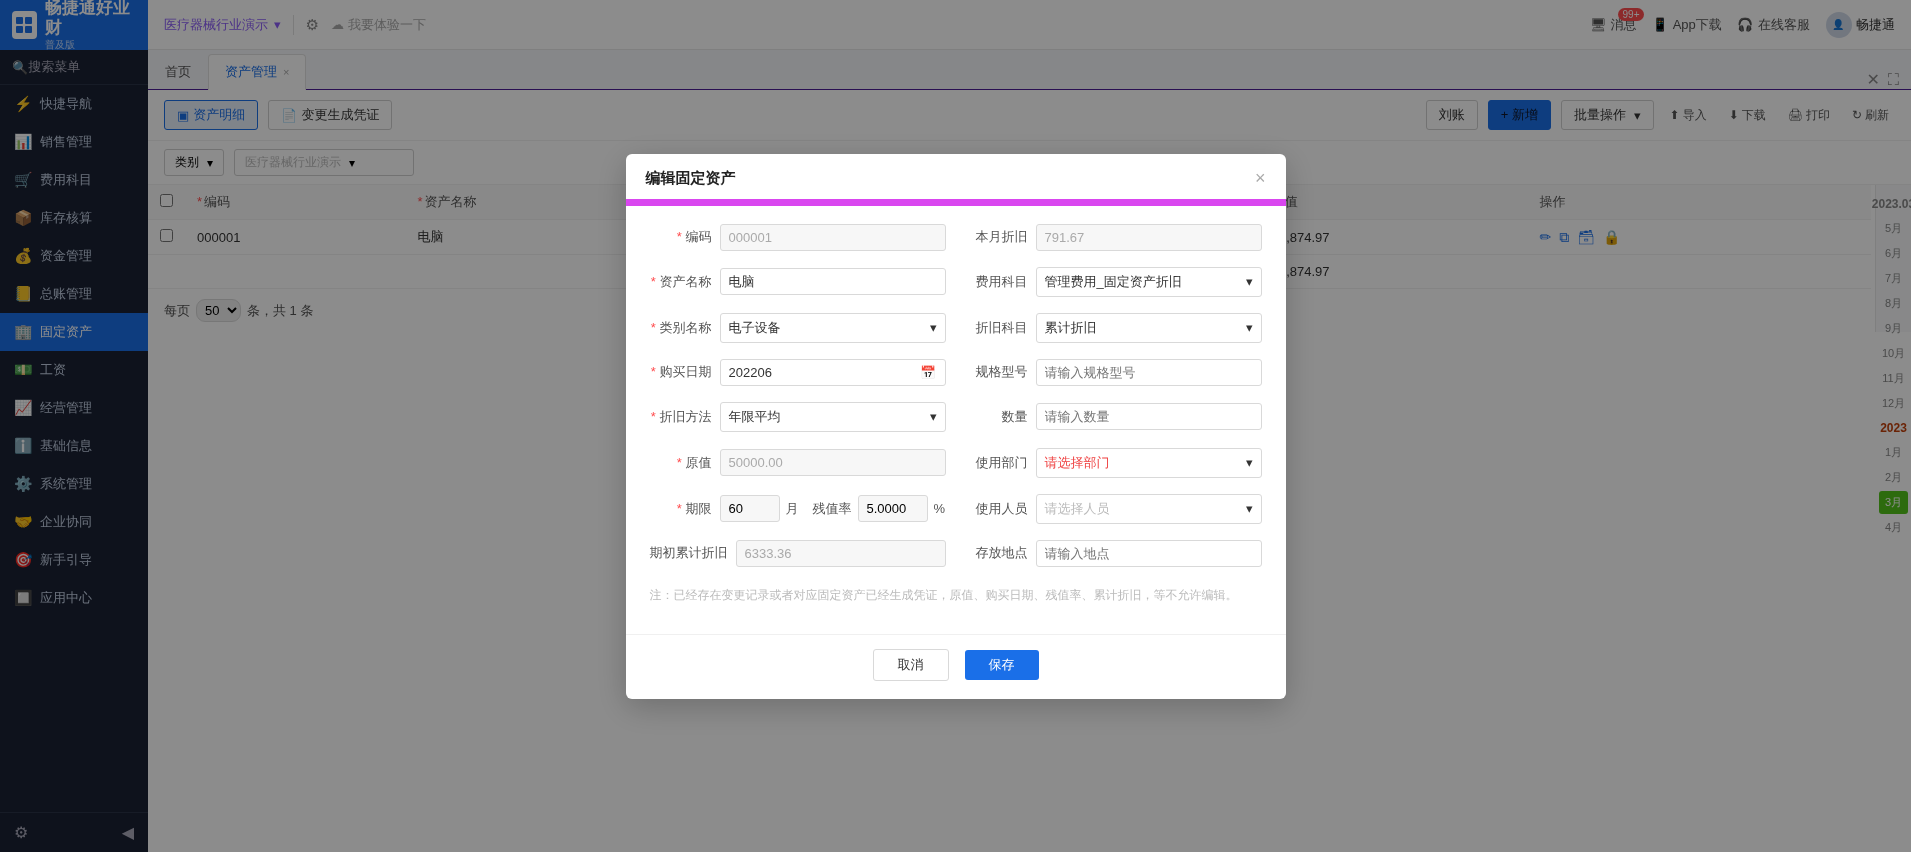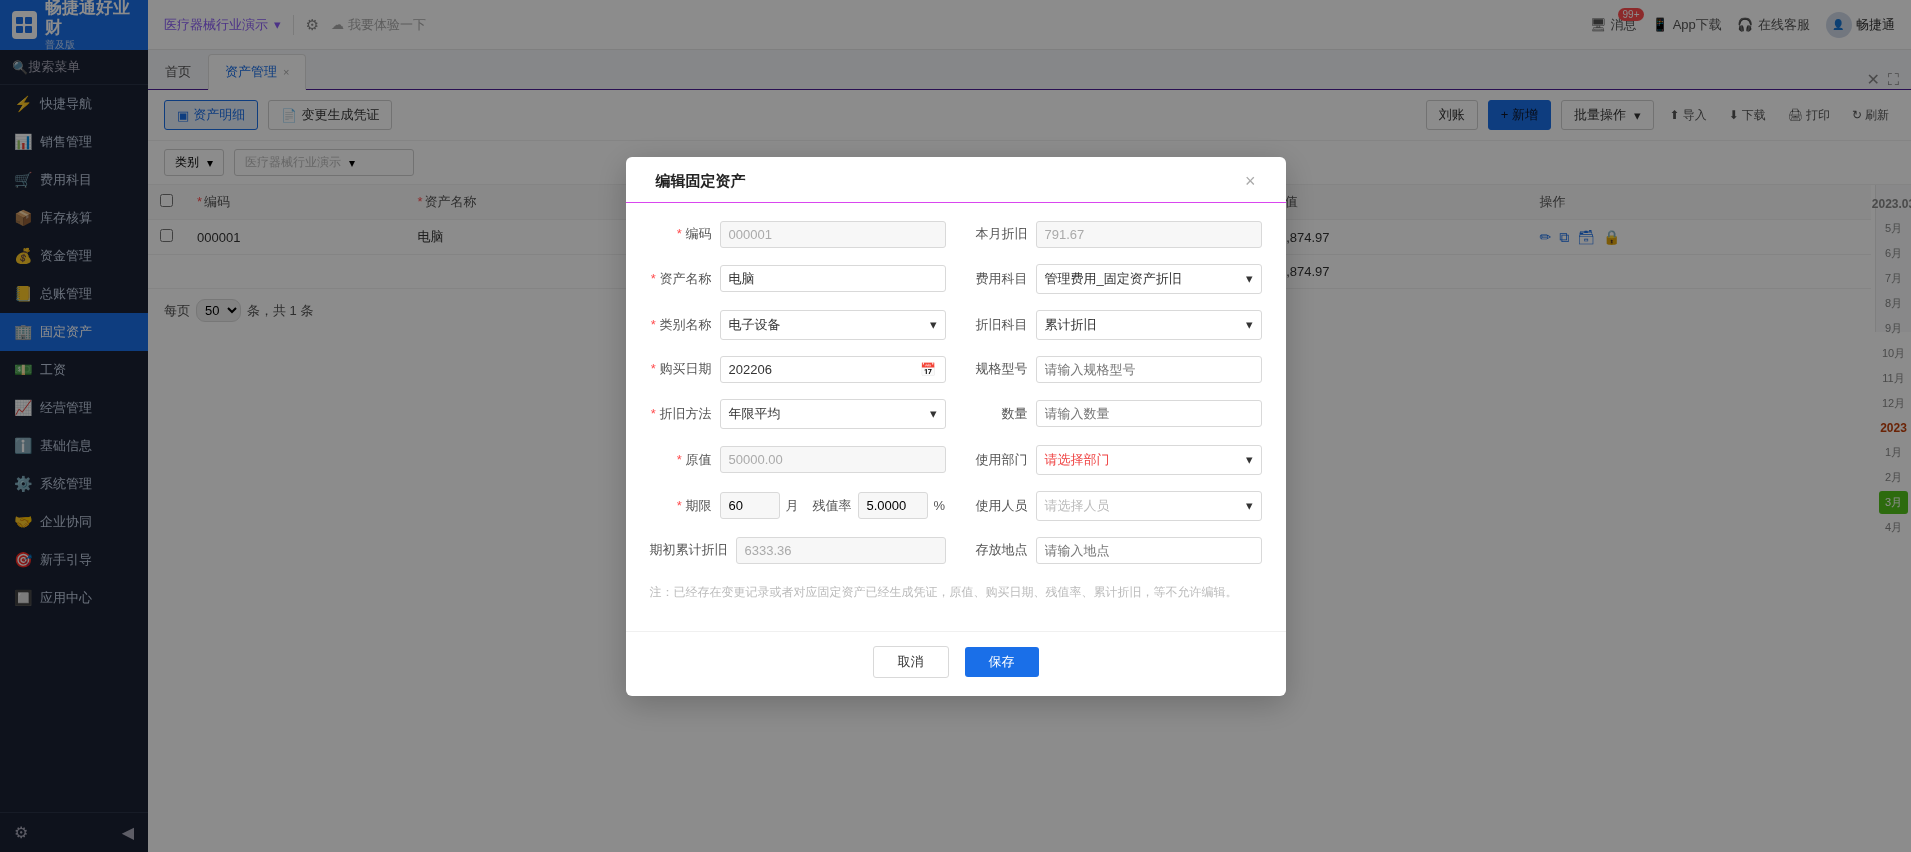--- a/index.html
+++ b/index.html
@@ -222,22 +222,22 @@
     .modal {
       background: #fff;
       border-radius: 6px;
       width: 660px;
       box-shadow: 0 8px 32px rgba(0,0,0,0.22);
       padding: 0;
       position: relative;
     }
     .modal-header {
       display: flex; align-items: center; justify-content: space-between;
-      padding: 14px 30px 10px;
-      border-bottom: 1px solid #d946ef;
+      padding: 14px 20px 10px;
+      border-bottom: 7px solid #d946ef;
     }
     .modal-title { font-size: 15px; font-weight: bold; color: #222; }
     .modal-close { font-size: 18px; color: #aaa; cursor: pointer; }
     .modal-body {
       padding: 18px 24px;
     }
     .modal-row {
       display: flex;
       gap: 20px;
       margin-bottom: 16px;

